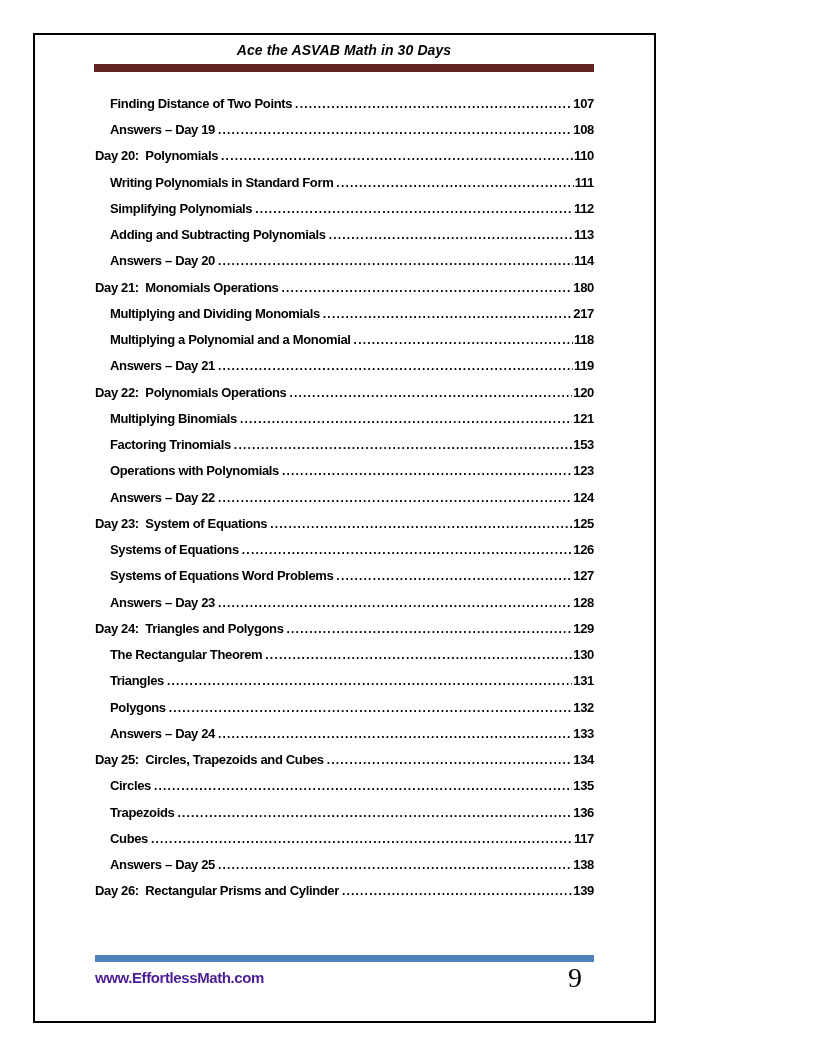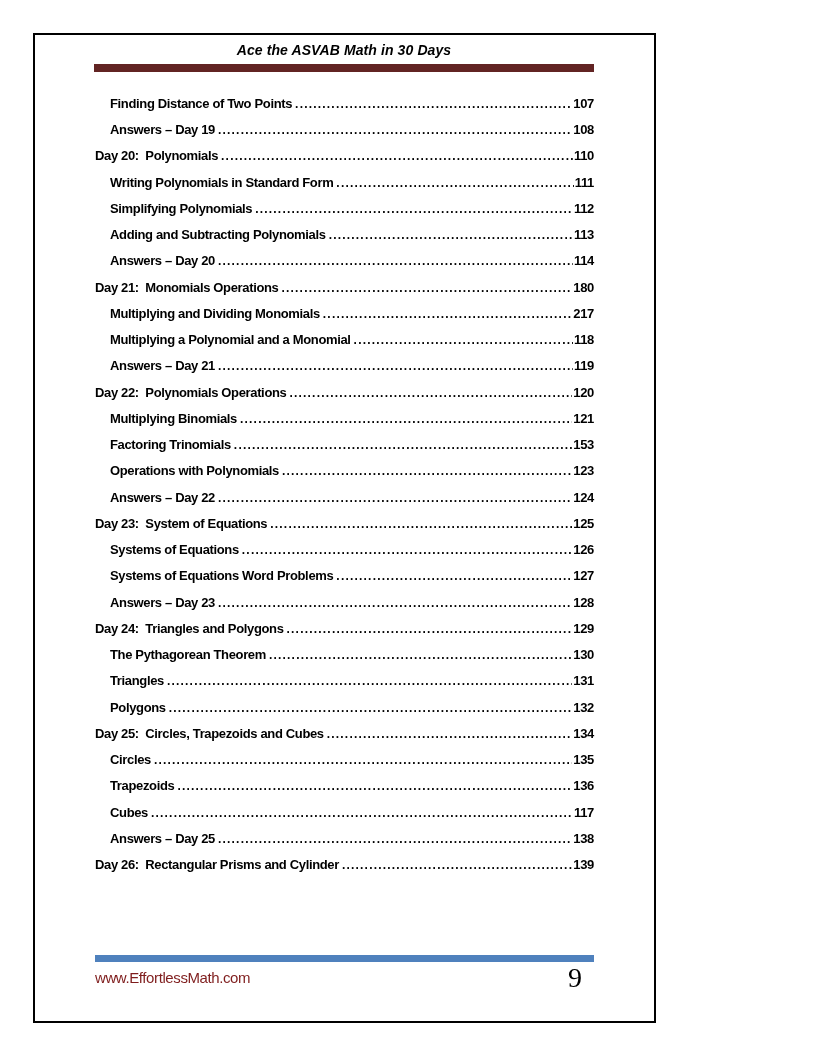--- a/index.html
+++ b/index.html
@@ -89,23 +89,23 @@
     right: 94px;
     top: 955px;
     height: 7px;
     background: var(--footer-rule, #4f81bd);
   }
   .footer-site {
     position: absolute;
     left: 95px;
     top: 969px;
     font-size: 15px;
-    font-weight: 400;
+    font-weight: 700;
     letter-spacing: -0.4px;
-    color: #7f1d1d;
+    color: #4c1d95;
   }
   .footer-page {
     position: absolute;
     right: 106px;
     top: 962px;
     font-family: "Liberation Serif", serif;
     font-size: 28px;
     font-weight: 400;
     color: #000000;
   }
@@ -243,37 +243,42 @@
       <span class="toc-page">128</span>
     </div>
 
     <div class="toc-row level-1">
       <span class="toc-label">Day 24:  Triangles and Polygons</span>
       <span class="toc-dots"></span>
       <span class="toc-page">129</span>
     </div>
 
     <div class="toc-row level-2">
-      <span class="toc-label">The Pythagorean Theorem</span>
+      <span class="toc-label">The Rectangular Theorem</span>
       <span class="toc-dots"></span>
       <span class="toc-page">130</span>
     </div>
 
     <div class="toc-row level-2">
       <span class="toc-label">Triangles</span>
       <span class="toc-dots"></span>
       <span class="toc-page">131</span>
     </div>
 
     <div class="toc-row level-2">
       <span class="toc-label">Polygons</span>
       <span class="toc-dots"></span>
       <span class="toc-page">132</span>
     </div>
 
+    <div class="toc-row level-2">
+      <span class="toc-label">Answers – Day 24</span>
+      <span class="toc-dots"></span>
+      <span class="toc-page">133</span>
+    </div>
 
     <div class="toc-row level-1">
       <span class="toc-label">Day 25:  Circles, Trapezoids and Cubes</span>
       <span class="toc-dots"></span>
       <span class="toc-page">134</span>
     </div>
 
     <div class="toc-row level-2">
       <span class="toc-label">Circles</span>
       <span class="toc-dots"></span>

